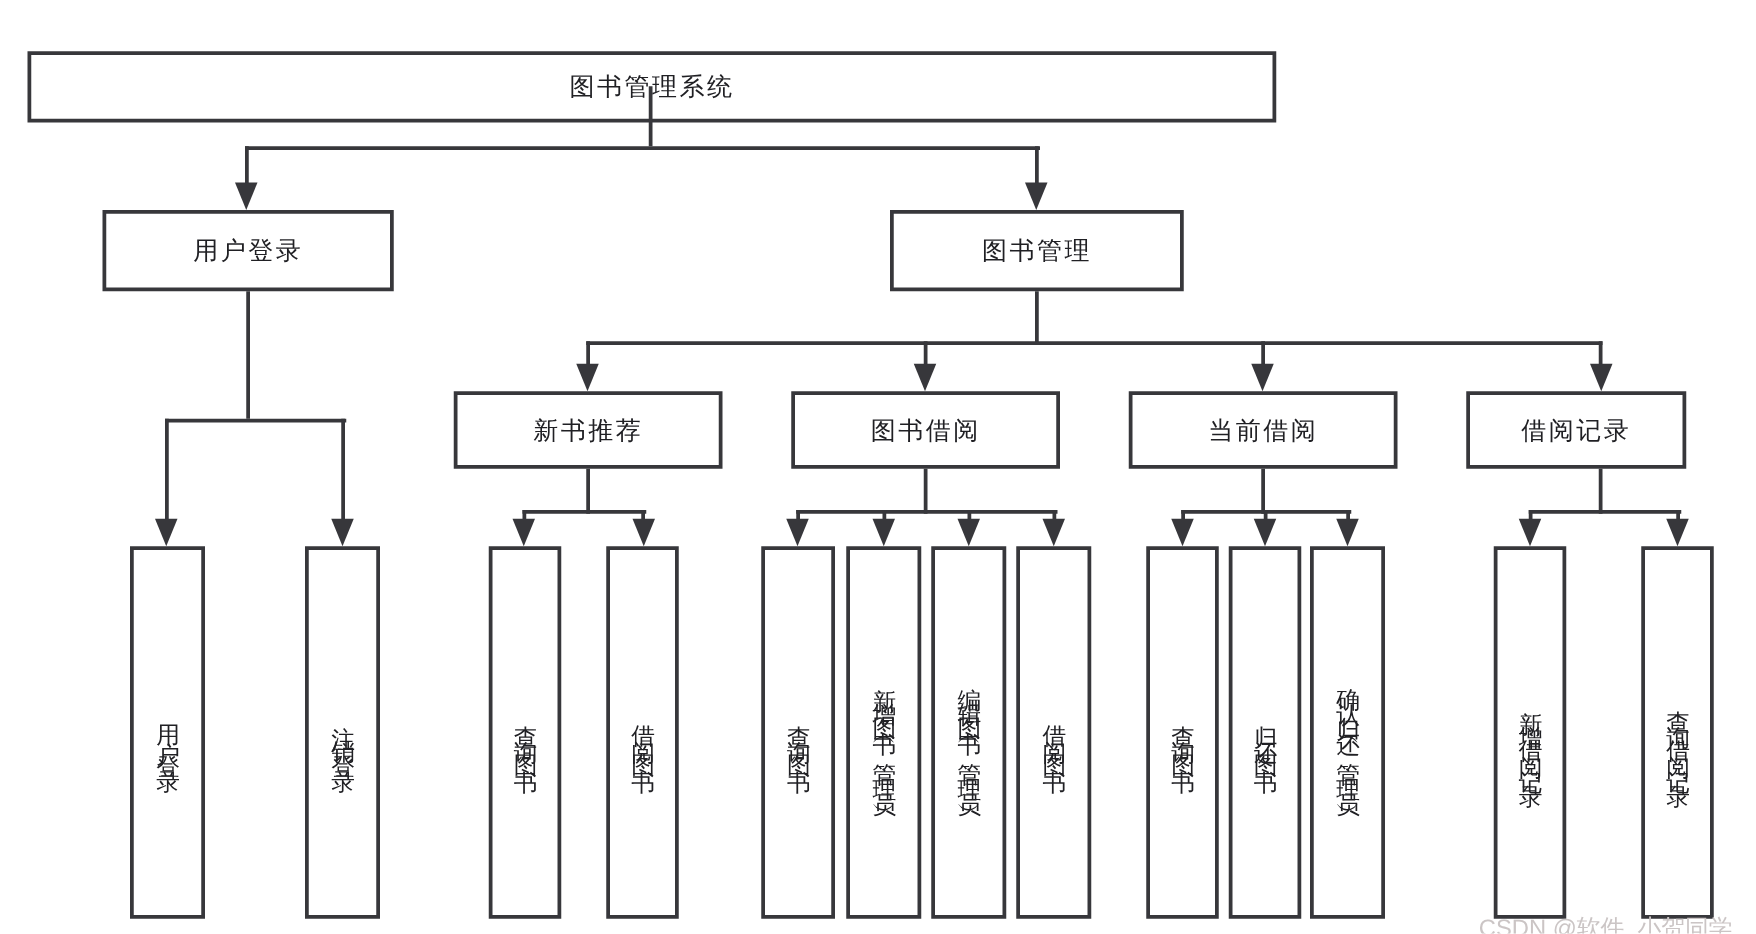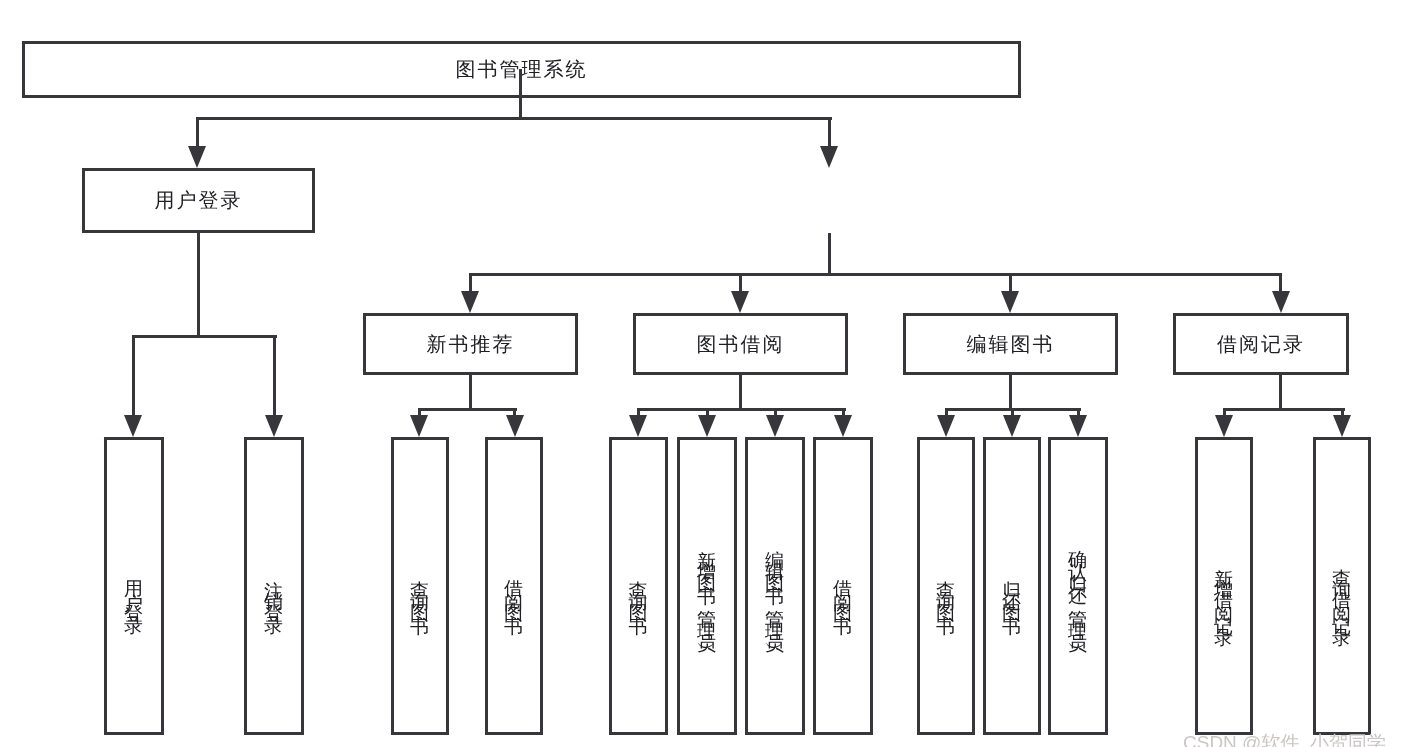--- a/index.html
+++ b/index.html
@@ -43,20 +43,21 @@
   <div class="box" style="left:22px;top:12px;width:999px;height:57px;margin-top:29px;">图书管理系统</div>
 
   <div class="vline" style="left:519px;top:69px;height:48px;"></div>
   <div class="hline" style="left:196px;top:117px;width:636px;"></div>
   <div class="vline" style="left:196px;top:117px;height:32px;"></div>
   <div class="tri" style="left:188px;top:146px;"></div>
   <div class="vline" style="left:828px;top:117px;height:32px;"></div>
   <div class="tri" style="left:820px;top:146px;"></div>
 
   <div class="box" style="left:82px;top:168px;width:233px;height:65px;">用户登录</div>
+  <div class="box" style="left:712px;top:168px;width:235px;height:65px;">图书管理</div>
 
   <div class="vline" style="left:197px;top:233px;height:102px;"></div>
   <div class="hline" style="left:132px;top:335px;width:145px;"></div>
   <div class="vline" style="left:132px;top:335px;height:82px;"></div>
   <div class="tri" style="left:124px;top:415px;"></div>
   <div class="vline" style="left:273px;top:335px;height:82px;"></div>
   <div class="tri" style="left:265px;top:415px;"></div>
 
   <div class="vline" style="left:828px;top:233px;height:43px;"></div>
   <div class="hline" style="left:469px;top:273px;width:813px;"></div>
@@ -64,21 +65,21 @@
   <div class="tri" style="left:461px;top:291px;"></div>
   <div class="vline" style="left:739px;top:273px;height:20px;"></div>
   <div class="tri" style="left:731px;top:291px;"></div>
   <div class="vline" style="left:1009px;top:273px;height:20px;"></div>
   <div class="tri" style="left:1001px;top:291px;"></div>
   <div class="vline" style="left:1279px;top:273px;height:20px;"></div>
   <div class="tri" style="left:1272px;top:291px;"></div>
 
   <div class="box" style="left:363px;top:313px;width:215px;height:62px;">新书推荐</div>
   <div class="box" style="left:633px;top:313px;width:215px;height:62px;">图书借阅</div>
-  <div class="box" style="left:903px;top:313px;width:215px;height:62px;">编辑图书</div>
+  <div class="box" style="left:903px;top:313px;width:215px;height:62px;">当前借阅</div>
   <div class="box" style="left:1173px;top:313px;width:176px;height:62px;">借阅记录</div>
 
   <div class="vline" style="left:469px;top:375px;height:36px;"></div>
   <div class="hline" style="left:418px;top:408px;width:99px;"></div>
   <div class="vline" style="left:418px;top:408px;height:10px;"></div>
   <div class="tri" style="left:410px;top:415px;"></div>
   <div class="vline" style="left:513px;top:408px;height:10px;"></div>
   <div class="tri" style="left:506px;top:415px;"></div>
 
   <div class="vline" style="left:739px;top:375px;height:36px;"></div>

